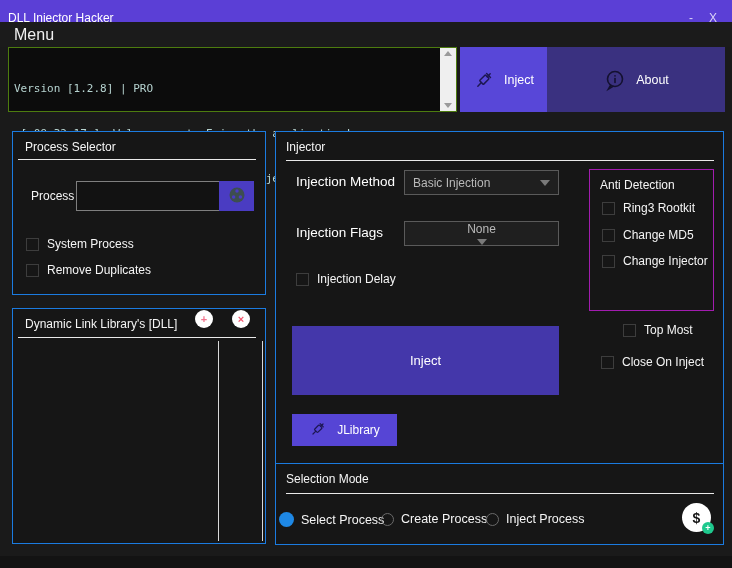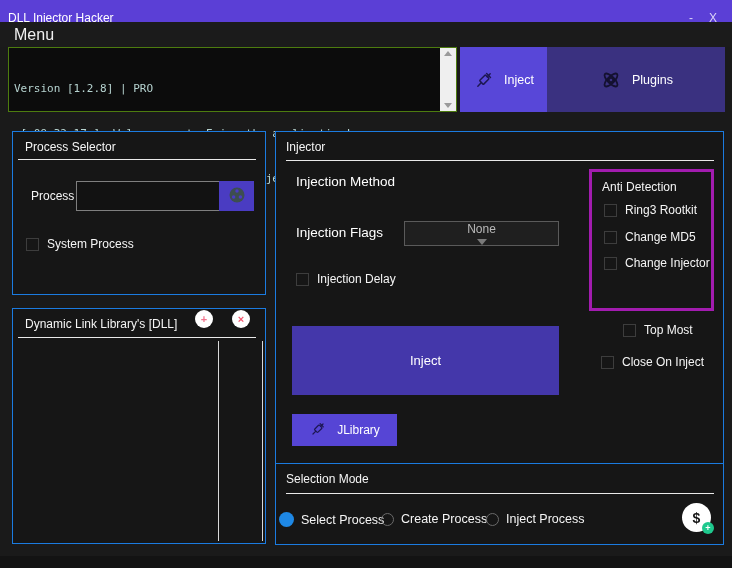--- a/index.html
+++ b/index.html
@@ -58,21 +58,21 @@
   .round-btn.add { color:#f2728c; }
   .round-btn.del { color:#f2556e; }
   .vline { position:absolute; width:1px; background:#d9d9d9; }
 
   
   .inj-panel { left:275px; top:131px; width:449px; height:396px; }
   .inj-label { position:absolute; font-size:13.5px; color:#ffffff; white-space:nowrap; }
   .dropdown { position:absolute; width:155px; height:25px; background:#1f1f1f; border:1px solid #5a5a5a; display:flex; align-items:center; padding:0 8px; cursor:default; }
   .dropdown .dd-text { font-size:12px; color:#b9b9b9; flex:1; }
   .dd-arrow { width:0; height:0; border-left:5px solid transparent; border-right:5px solid transparent; border-top:6px solid #7a7a7a; }
-  .anti-panel { position:absolute; left:313px; top:37px; width:125px; height:142px; border:3px solid #a21caf; }
+  .anti-panel { position:absolute; left:313px; top:37px; width:125px; height:142px; border:1px solid #a21caf; }
   .anti-title { position:absolute; left:10px; top:8px; font-size:12px; color:#f5f5f5; }
   .big-inject { position:absolute; left:16px; top:194px; width:267px; height:69px; background:#4437aa; border:none; color:#ffffff; font-size:13px; font-family:"Liberation Sans",sans-serif; cursor:default; }
   .jlib-btn { position:absolute; left:16px; top:282px; width:105px; height:32px; background:#5645d5; border:none; color:#ffffff; font-size:12px; font-family:"Liberation Sans",sans-serif; display:flex; align-items:center; justify-content:center; gap:10px; cursor:default; }
 
   
   .sel-panel { left:275px; top:463px; width:449px; height:82px; }
   .radio-row { position:absolute; display:flex; align-items:center; gap:7px; cursor:default; }
   .radio { width:13px; height:13px; border-radius:50%; border:1px solid #6a6a6a; background:transparent; flex:0 0 auto; }
   .radio.on { width:15px; height:15px; background:#1e88e5; border:none; }
   .radio-label { font-size:12.5px; color:#f5f5f5; white-space:nowrap; }
@@ -116,27 +116,28 @@
           <line x1="17" y1="12" x2="19" y2="12"></line>
           <line x1="19" y1="9" x2="19" y2="15"></line>
           <line x1="19" y1="12" x2="21.5" y2="12"></line>
         </g>
       </svg>
     </span>
     <span>Inject</span>
   </div>
   <div class="nav-btn plain">
     <span class="nav-icon">
-      <svg width="24" height="24" viewBox="0 0 24 24" fill="none" stroke="#141130" stroke-width="1.8">
-        <ellipse cx="12" cy="12" rx="8.5" ry="3.4" transform="rotate(45 12 12)"></ellipse>
-        <ellipse cx="12" cy="12" rx="8.5" ry="3.4" transform="rotate(-45 12 12)"></ellipse>
-        <circle cx="12" cy="12" r="2.2"></circle>
-      </svg>
-    </span>
-    <span>Plugins</span>
+      <svg width="24" height="24" viewBox="0 0 24 24" fill="none" stroke="#141130" stroke-width="1.6" stroke-linecap="round">
+        <circle cx="12" cy="11" r="7.5"></circle>
+        <path d="M7.5 17.5 L5.5 21 L10 18.3"></path>
+        <line x1="12" y1="7.8" x2="12" y2="8"></line>
+        <line x1="12" y1="10.5" x2="12" y2="14.5"></line>
+      </svg>
+    </span>
+    <span>About</span>
   </div>
 </div>
 
 <div class="abs panel proc-panel">
   <span class="panel-title" style="left:12px; top:8px;">Process Selector</span>
   <div class="panel-rule" style="left:5px; top:27px; width:238px;"></div>
 
   <span class="panel-title" style="left:18px; top:57px;">Process</span>
   <input class="proc-input" type="text" value="" style="">
   <button class="proc-btn">
@@ -148,20 +149,24 @@
         <circle cx="16.1" cy="14.5" r="2.1" fill="#4a3cc2"></circle>
         <circle cx="12" cy="12" r="1.4" fill="#3d4e50"></circle>
       </svg>
     </span>
   </button>
 
   <div class="check-row" style="left:13px; top:105px;">
     <span class="checkbox"></span>
     <span class="check-label">System Process</span>
   </div>
+  <div class="check-row" style="left:13px; top:131px;">
+    <span class="checkbox"></span>
+    <span class="check-label">Remove Duplicates</span>
+  </div>
 </div>
 
 <div class="abs panel dll-panel">
   <span class="panel-title" style="left:12px; top:8px;">Dynamic Link Library's [DLL]</span>
   <div class="round-btn add" style="left:182px; top:1px;">
     <span>+</span>
   </div>
   <div class="round-btn del" style="left:219px; top:1px;">
     <span>×</span>
   </div>
@@ -170,20 +175,24 @@
     <div class="vline" style="left:203px; top:0; height:200px;"></div>
     <div class="vline" style="left:247px; top:0; height:200px;"></div>
   </div>
 </div>
 
 <div class="abs panel inj-panel">
   <span class="panel-title" style="left:10px; top:8px;">Injector</span>
   <div class="panel-rule" style="left:10px; top:28px; width:428px;"></div>
 
   <span class="inj-label" style="left:20px; top:42px;">Injection Method</span>
+  <div class="dropdown" style="left:128px; top:38px;">
+    <span class="dd-text">Basic Injection</span>
+    <span class="dd-arrow"></span>
+  </div>
 
   <span class="inj-label" style="left:20px; top:93px;">Injection Flags</span>
   <div class="dropdown" style="left:128px; top:89px;flex-direction:column;">
     <span class="dd-text">None</span>
     <span class="dd-arrow"></span>
   </div>
 
   <div class="check-row" style="left:20px; top:140px;">
     <span class="checkbox"></span>
     <span class="check-label">Injection Delay</span>

